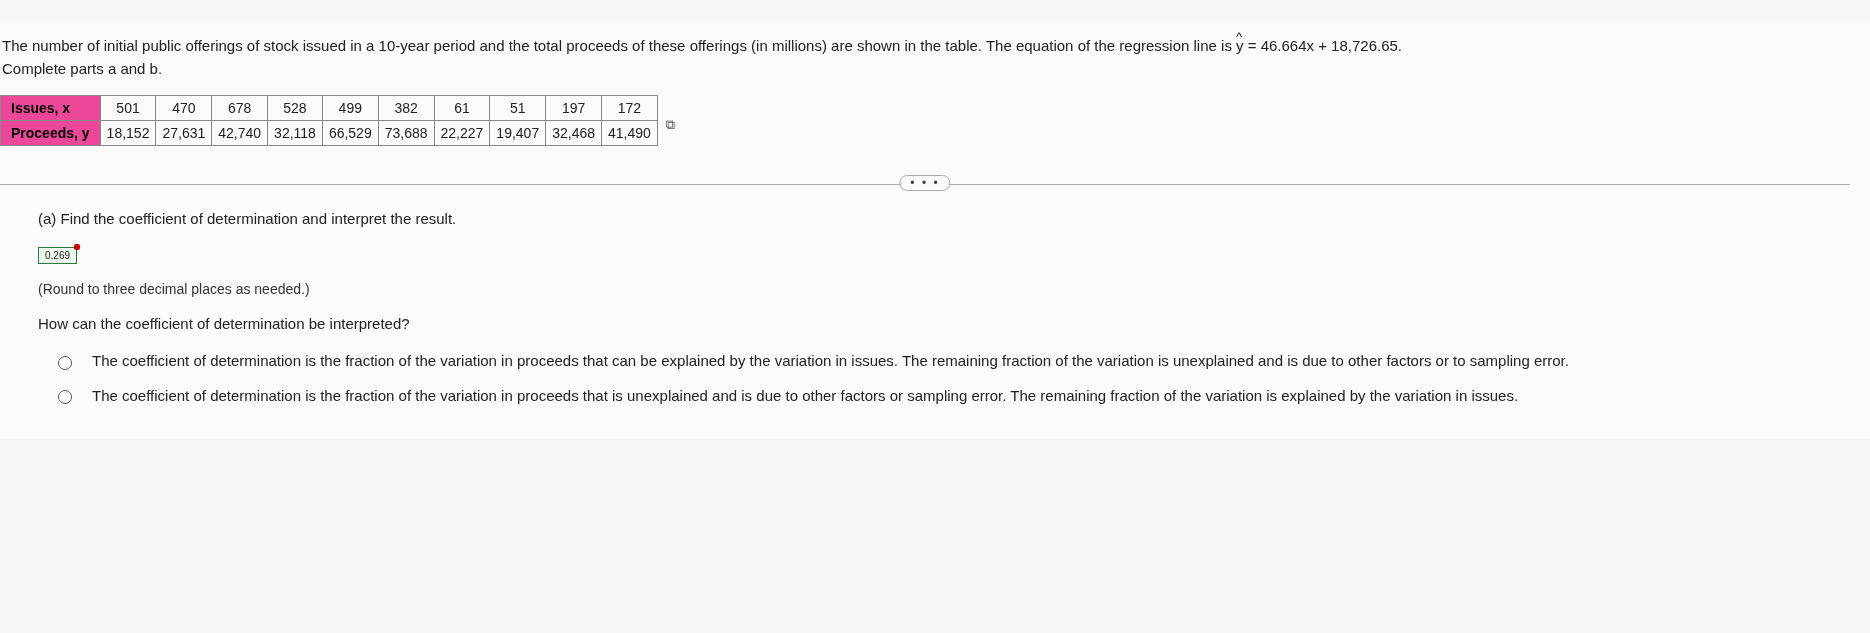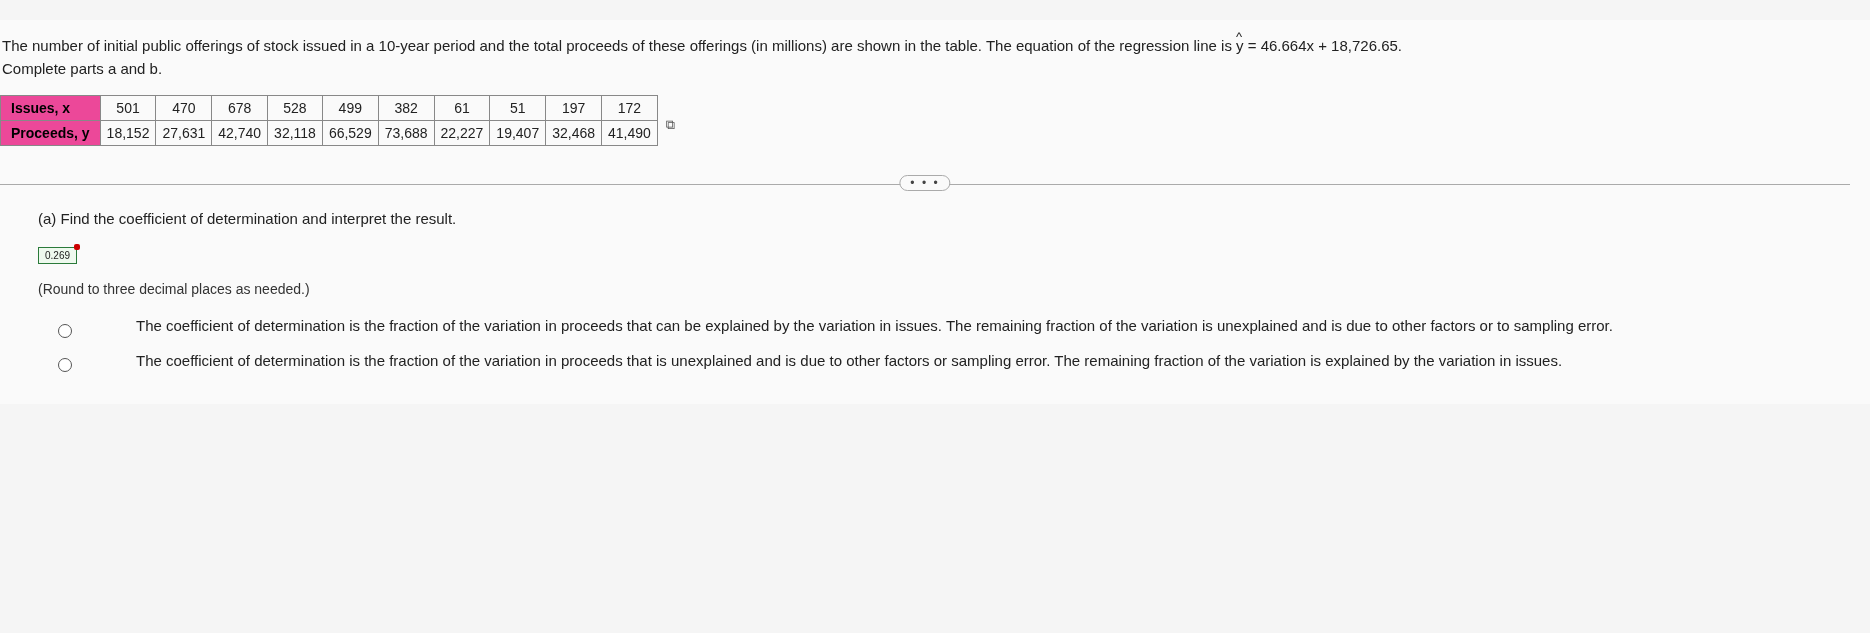--- a/index.html
+++ b/index.html
@@ -108,24 +108,23 @@
       font-size: 14px;
       color: #333;
       margin-bottom: 18px;
     }
     .interpret-q {
       font-size: 15px;
       margin-bottom: 18px;
     }
     .option-row {
       display: flex;
-      align-items: flex-end;
+      align-items: center;
       margin-bottom: 12px;
       padding-left: 20px;
-      gap: 44px;
     }
     .radio {
       width: 14px;
       height: 14px;
       border: 1.5px solid #555;
       border-radius: 50%;
       flex-shrink: 0;
       margin-top: 3px;
       margin-right: 20px;
       background: #fff;
@@ -186,20 +185,21 @@
   </div>
 
   <div class="question-block">
     <div class="question-part">(a) Find the coefficient of determination and interpret the result.</div>
 
     <div>
       <span class="answer-input">0.269</span>
     </div>
     <div class="hint-text">(Round to three decimal places as needed.)</div>
 
+    <div class="interpret-q">How can the coefficient of determination be interpreted?</div>
 
     <div class="option-row">
       <div class="radio"></div>
       <div class="option-text">The coefficient of determination is the fraction of the variation in proceeds that can be explained by the variation in issues. The remaining fraction of the variation is unexplained and is due to other factors or to sampling error.</div>
     </div>
 
     <div class="option-row">
       <div class="radio"></div>
       <div class="option-text">The coefficient of determination is the fraction of the variation in proceeds that is unexplained and is due to other factors or sampling error. The remaining fraction of the variation is explained by the variation in issues.</div>
     </div>

